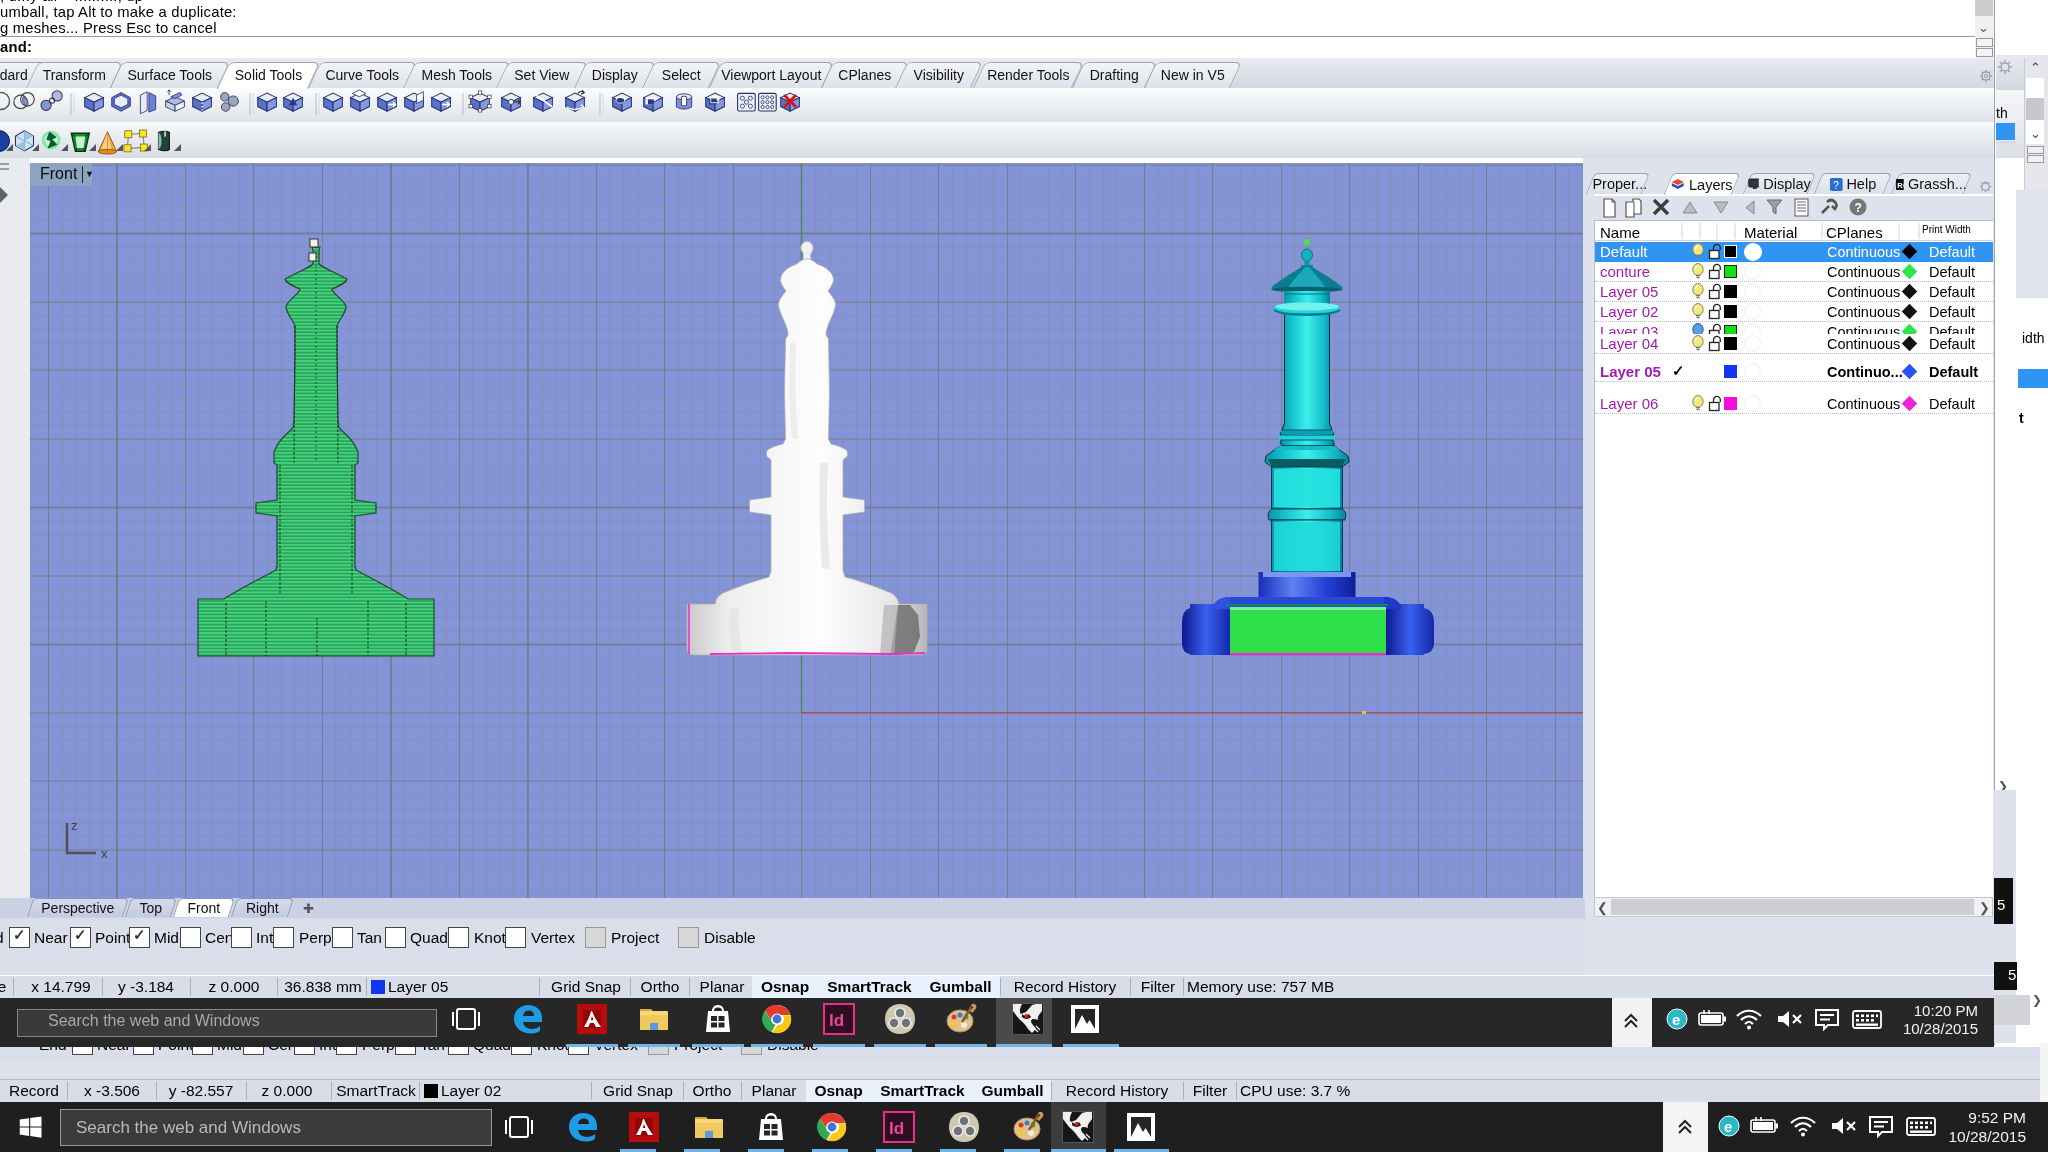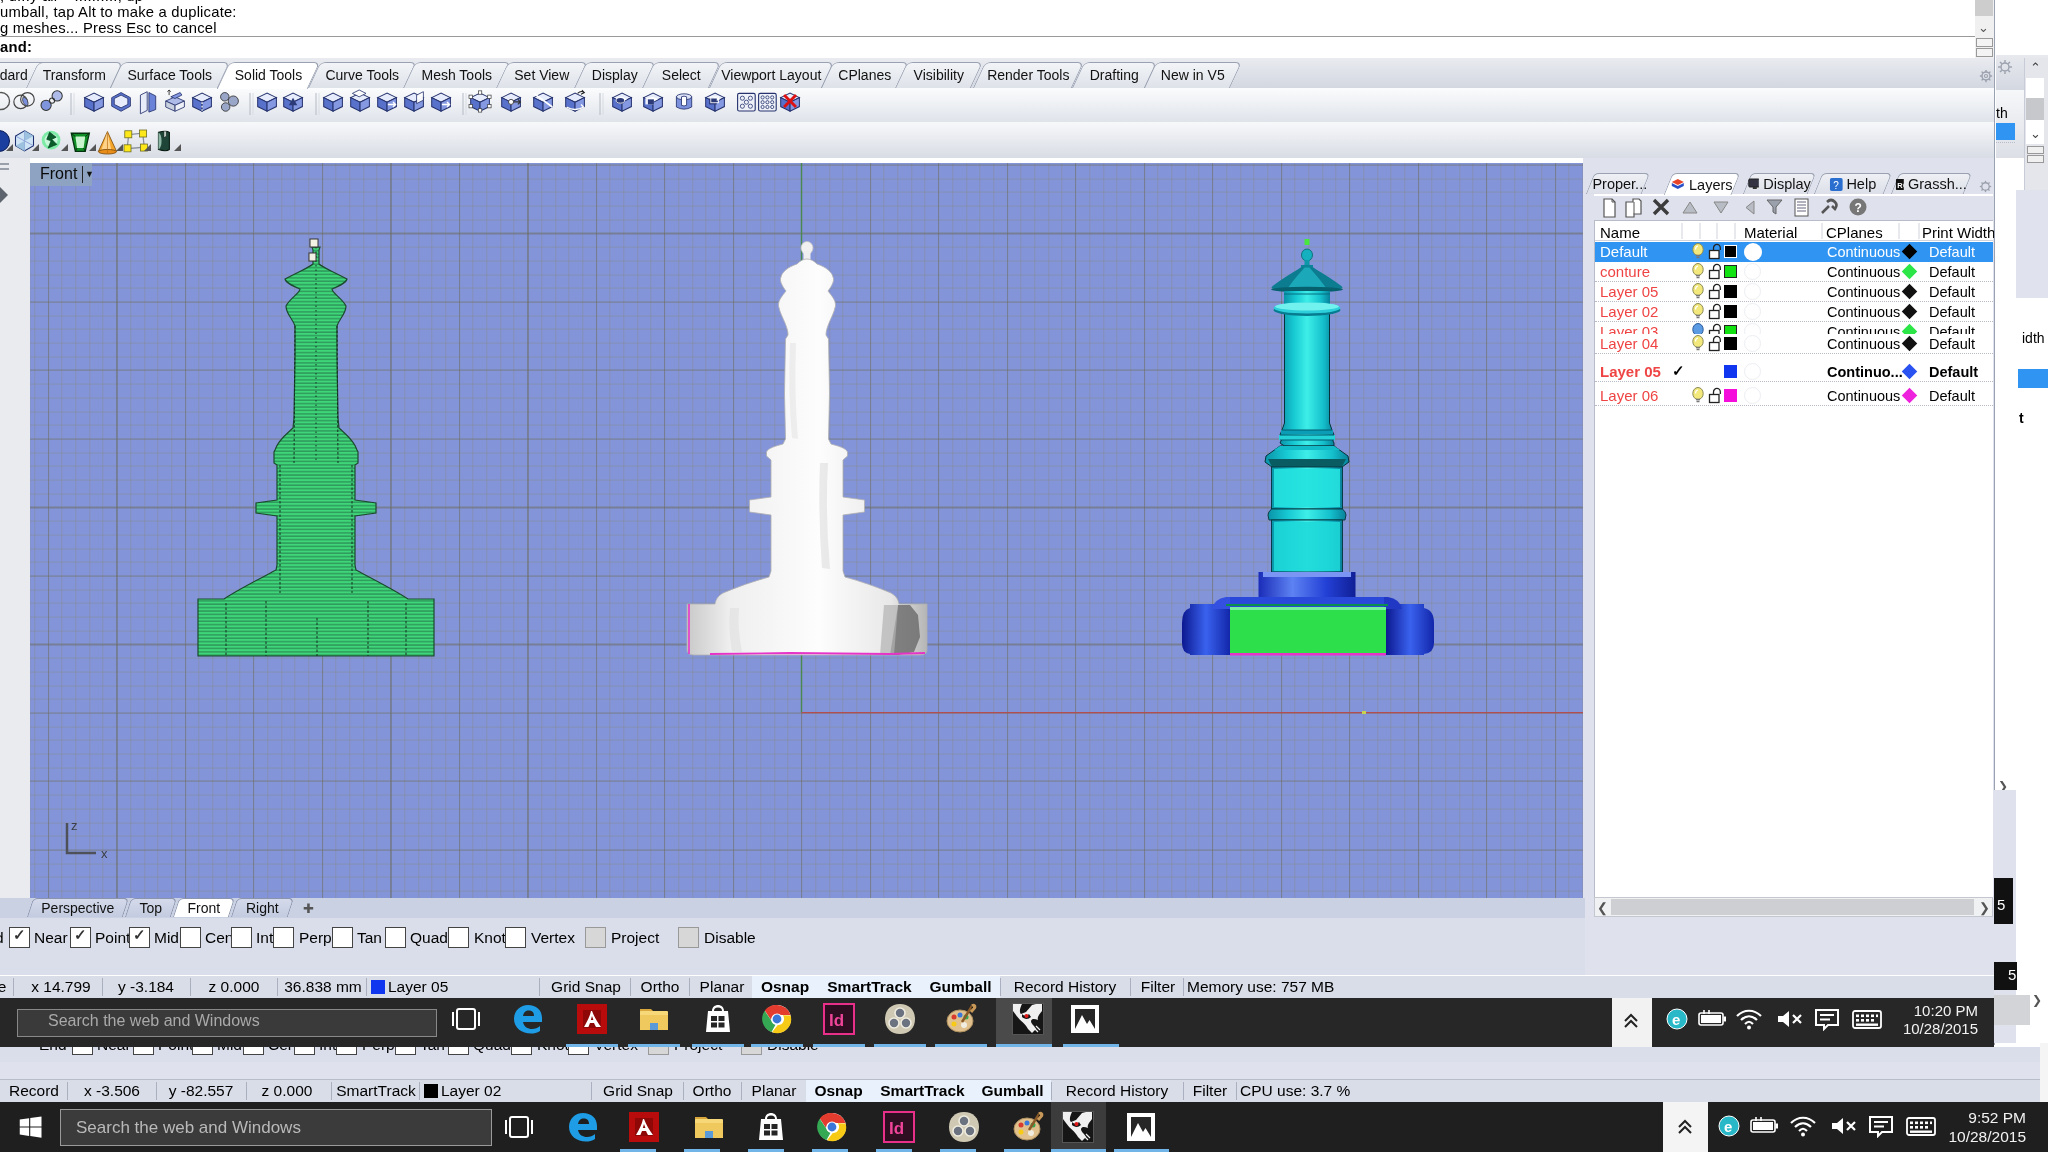--- a/index.html
+++ b/index.html
@@ -489,21 +489,21 @@
 
 <div class="abs" style="left:1583px;top:158px;width:11px;height:885px;background:#dfe2ec;"></div>
 
 <style>
 .ptab { position:absolute; top:15px; height:21px; background:linear-gradient(#eef0f5,#dcdfe8);
   border:1px solid #9aa2b2; border-bottom:none; transform:skewX(-22deg); border-radius:5px 5px 0 0;}
 .ptab > span { display:flex; align-items:center; justify-content:center; gap:4px; transform:skewX(22deg);
   font-size:14.5px; color:#111; line-height:20px; white-space:nowrap; height:100%;}
 .ptab.active { background:#fff; z-index:3; height:22px;}
 .lrow { position:absolute; left:1px; width:398px; height:20px; background:#fff; }
-.lrow .nm { position:absolute; left:5px; top:1px; font-size:15px; color:#ef4444; }
+.lrow .nm { position:absolute; left:5px; top:1px; font-size:15px; color:#a21caf; }
 .lrow .ic { position:absolute; top:1px; }
 .dotline { border-bottom:1px dotted #b8bcc8; }
 .lt { position:absolute; left:232px; top:2px; font-size:14.5px; color:#000;}
 .pw { position:absolute; left:334px; top:2px; font-size:14.5px; color:#000;}
 .dia { position:absolute; left:309px; top:4px; width:11px; height:11px; transform:rotate(45deg); }
 </style>
 <div id="layerspanel" class="abs" style="left:1594px;top:158px;width:400px;height:885px;background:#dfe2ec;">
 
   <div class="ptab" style="left:-4px;width:56px;">
       <span><svg width="13" height="13">
@@ -585,21 +585,21 @@
         <circle cx="9" cy="9" r="8.5" fill="#777"></circle>
         <text x="5.5" y="13.5" font-size="12" fill="#fff" font-weight="bold" font-family="Liberation Sans">?</text>
       </g>
   </svg>
 
   <div style="position:absolute;left:0px;top:62px;width:399px;height:678px;background:#fff;border:1px solid #b8bcc8;border-right:none;"></div>
 
   <div style="position:absolute;left:6px;top:66px;font-size:15px;">Name</div>
   <div style="position:absolute;left:150px;top:66px;font-size:15px;">Material</div>
   <div style="position:absolute;left:232px;top:66px;font-size:15px;">CPlanes</div>
-  <div style="position:absolute;left:328px;top:66px;font-size:15px;white-space:nowrap;">Print Width</div>
+  <div style="position:absolute;left:328px;top:66px;font-size:10px;white-space:nowrap;">Print Width</div>
   <div style="position:absolute;left:1px;top:82px;width:398px;height:1px;background:#d0d3dc;"></div>
   <svg width="399" height="20" style="position:absolute;left:0;top:63px;">
     <g stroke="#d0d3dc">
         <line x1="88" y1="2" x2="88" y2="18"></line>
         <line x1="106" y1="2" x2="106" y2="18"></line>
         <line x1="123" y1="2" x2="123" y2="18"></line>
         <line x1="141" y1="2" x2="141" y2="18"></line>
         <line x1="228" y1="2" x2="228" y2="18"></line>
         <line x1="305" y1="2" x2="305" y2="18"></line>
         <line x1="325" y1="2" x2="325" y2="18"></line>
@@ -717,21 +717,21 @@
     <div class="lrow dotline" style="top:120px;">
       <span class="nm" style="font-weight:bold;">Layer 05</span>
       <span class="ic" style="left:77px;top:0px;font-size:15px;font-weight:bold;">✓</span>
       <div class="ic" style="left:129px;top:3px;width:13px;height:13px;background:#1136f0;"></div>
       <div class="ic" style="left:149px;top:1px;width:17px;height:17px;border-radius:50%;border:1px solid #eceef2;"></div>
       <span class="lt" style="font-weight:bold;">Continuo...</span>
       <div class="dia" style="background:#2a52f0;"></div>
       <span class="pw" style="font-weight:bold;">Default</span>
     </div>
 
-    <div class="lrow dotline" style="top:144px;">
+    <div class="lrow dotline" style="top:152px;">
       <span class="nm">Layer 06</span>
       <svg class="ic" width="13" height="17" style="left:97px;">
           <use href="#bulbY"></use>
         </svg>
       <svg class="ic" width="14" height="17" style="left:113px;">
           <use href="#lockO"></use>
         </svg>
       <div class="ic" style="left:129px;top:3px;width:13px;height:13px;background:#f50edb;"></div>
       <div class="ic" style="left:149px;top:1px;width:17px;height:17px;border-radius:50%;border:1px solid #eceef2;"></div>
       <span class="lt">Continuous</span>

